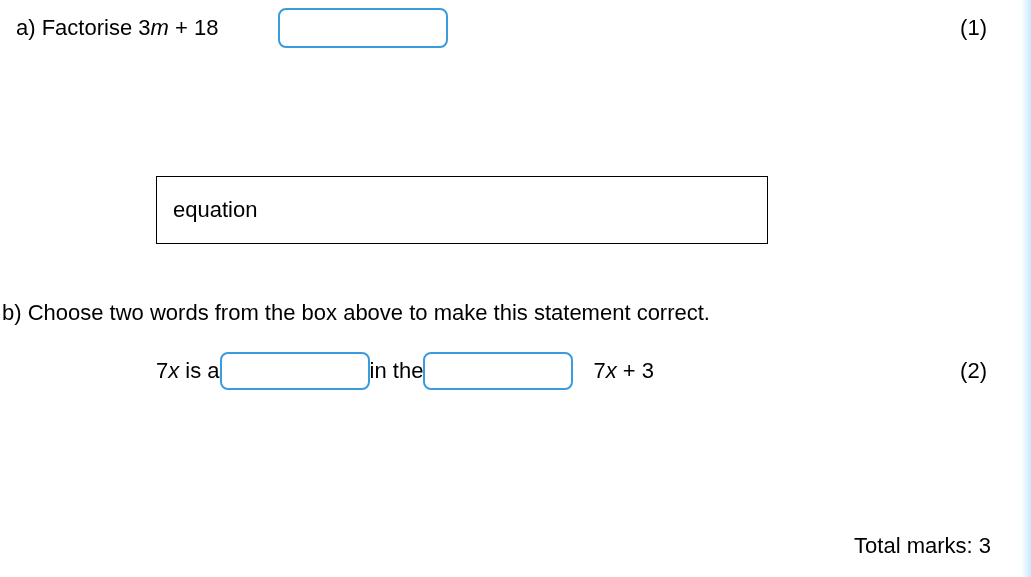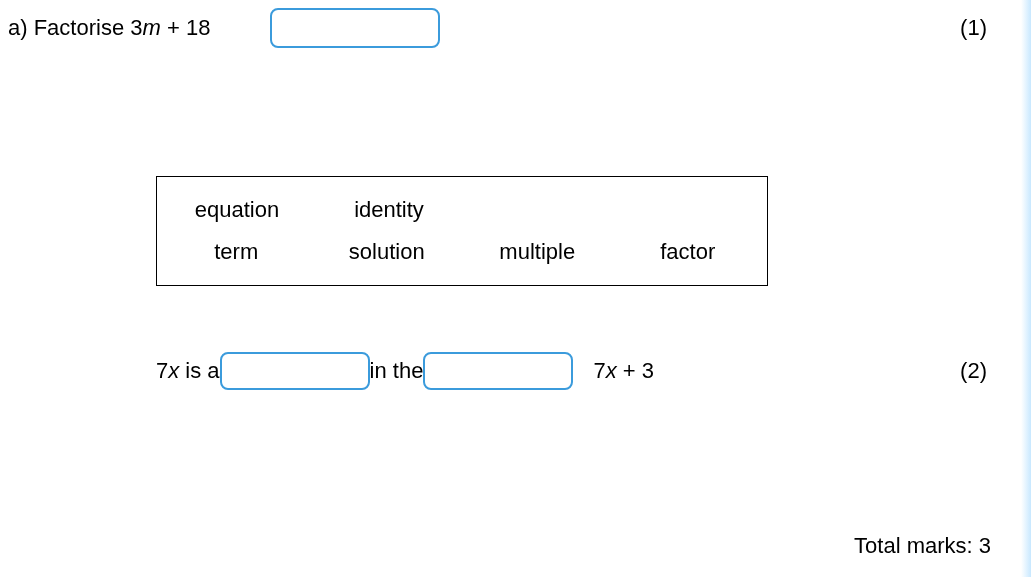--- a/index.html
+++ b/index.html
@@ -63,21 +63,20 @@
     .marks {
       font-size: 22px;
     }
     .word-box {
       position: absolute;
       left: 156px;
       top: 176px;
       width: 612px;
       border: 1px solid #000;
       padding: 12px 4px 12px 4px;
-      text-align: center;
     }
     .word-row {
       display: flex;
     }
     .word-cell {
       width: 152px;
       padding: 8px 12px;
       font-size: 22px;
     }
     .part-b-instruction {
@@ -98,49 +97,43 @@
     .stmt-text {
       font-size: 22px;
     }
     .total-marks {
       position: absolute;
       bottom: 18px;
       right: 30px;
       font-size: 22px;
     }
     
-    .gap-a1 { margin-left: 8px; }
+    .gap-a1 { margin-left: 16px; }
     .gap-a3 { margin-left: 60px; }
   </style>
 </head>
 <body>
 
 <div class="content">
 
   <div class="part-a">
     <span class="part-label gap-a1">
       <span>a) Factorise   </span><span>3</span><span class="math-italic">m</span><span> + 18</span>
     </span>
     <input type="text" class="answer-box gap-a3" value="" style="">
     <span class="marks" style="margin-left:auto; margin-right:34px;">(1)</span>
   </div>
 
   <div class="word-box">
     <div class="word-row">
       <div class="word-cell">equation</div>
-      <div class="word-cell">identity</div>
-    </div>
-    <div class="word-row">
-      <div class="word-cell">term</div>
-      <div class="word-cell">solution</div>
-      <div class="word-cell">multiple</div>
-      <div class="word-cell">factor</div>
     </div>
   </div>
 
+  <div class="part-b-instruction">b) Choose two words from the box above to make this statement correct.</div>
 
   <div class="part-b-statement">
     <span style="width:156px;"></span>
     <span class="stmt-text">
       <span>7</span><span class="math-italic">x</span><span> is a </span>
     </span>
     <input type="text" class="answer-box answer-box-sm" value="" style="">
     <span class="stmt-text"> in the </span>
     <input type="text" class="answer-box answer-box-sm" value="" style="">
     <span class="stmt-text" style="margin-left:20px;">

